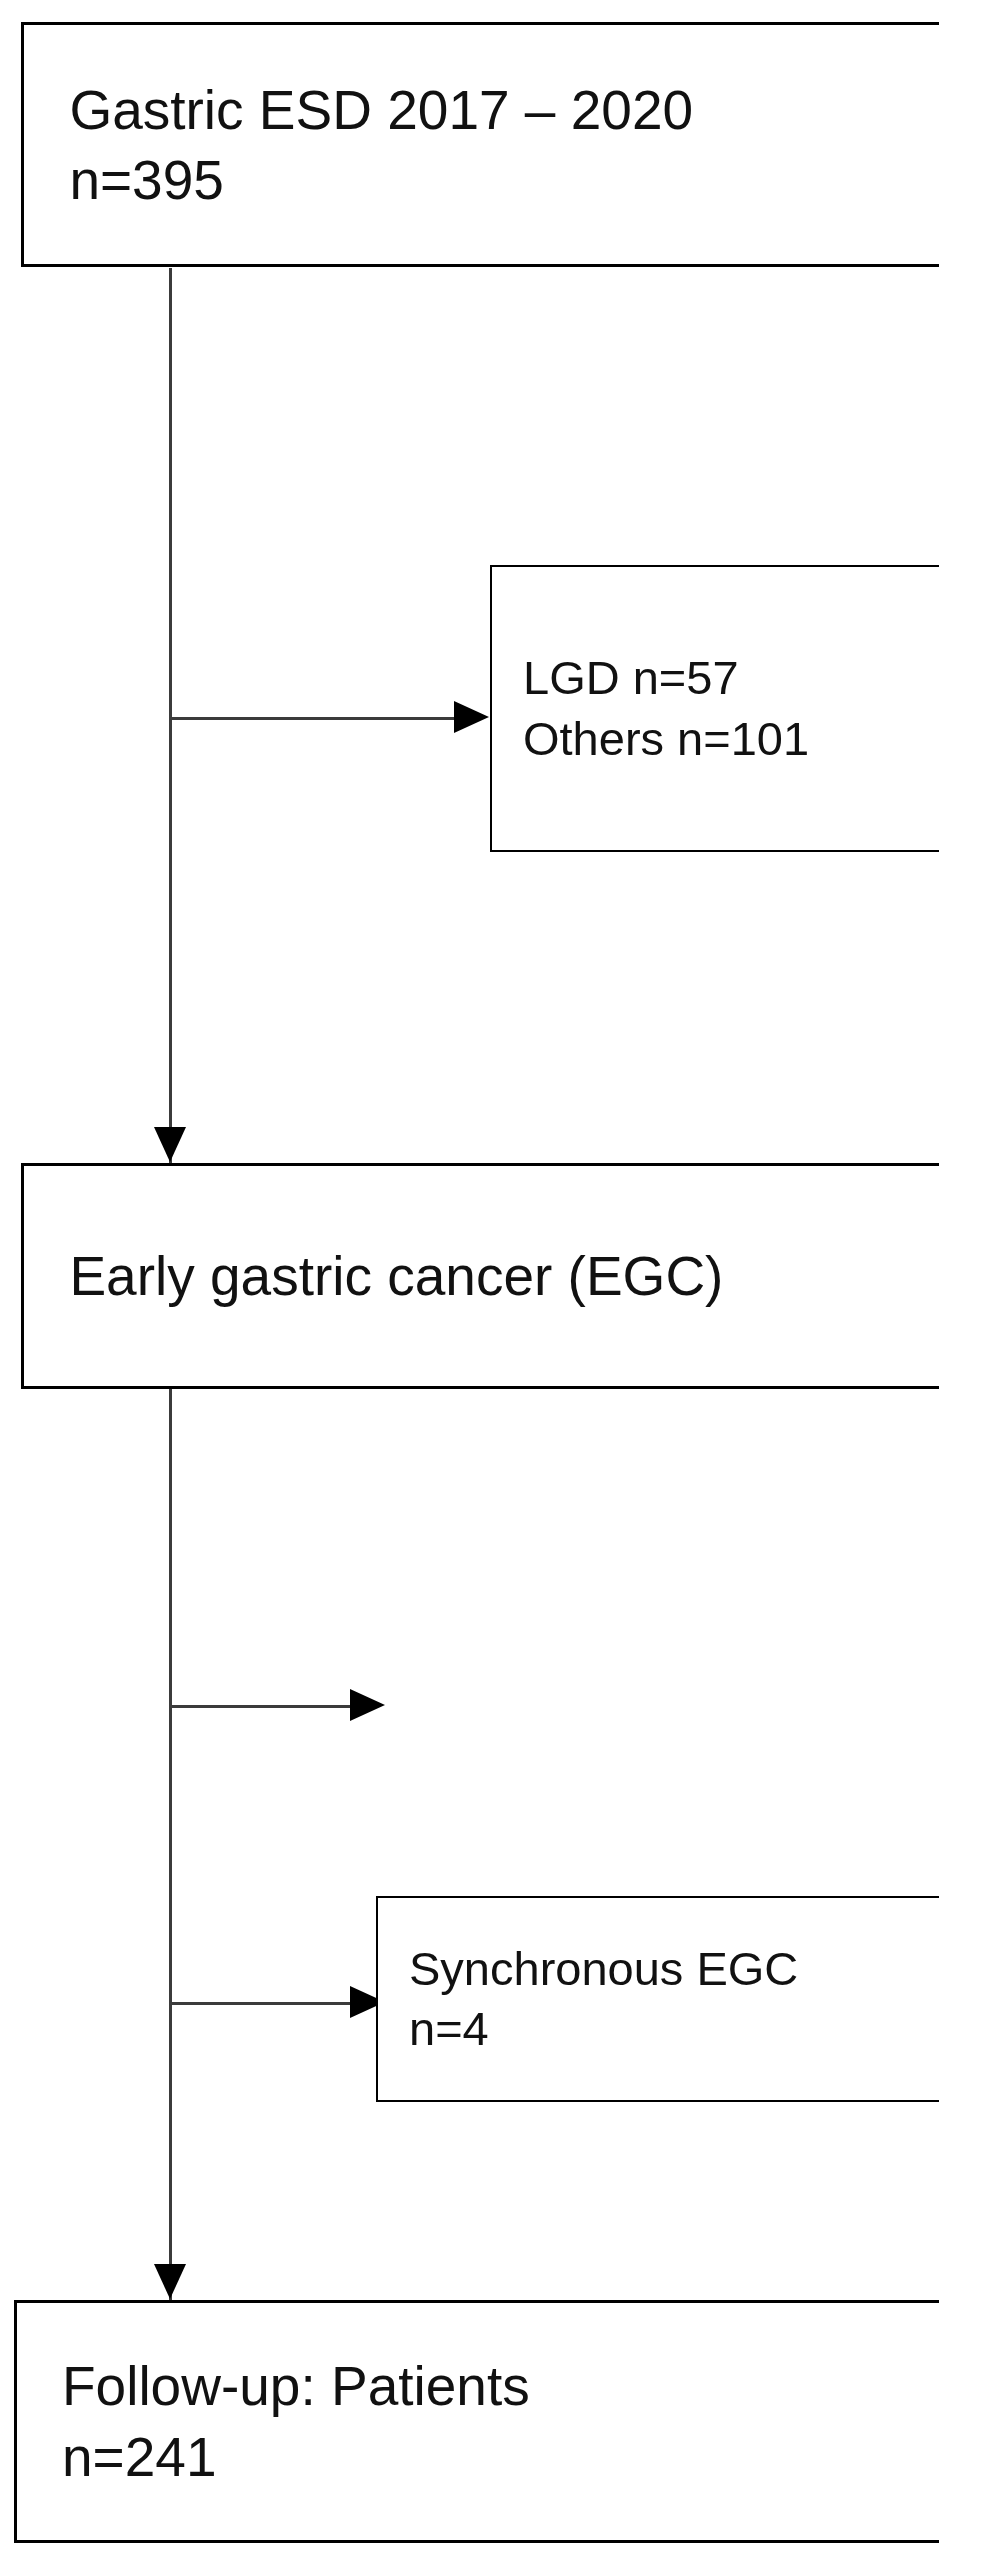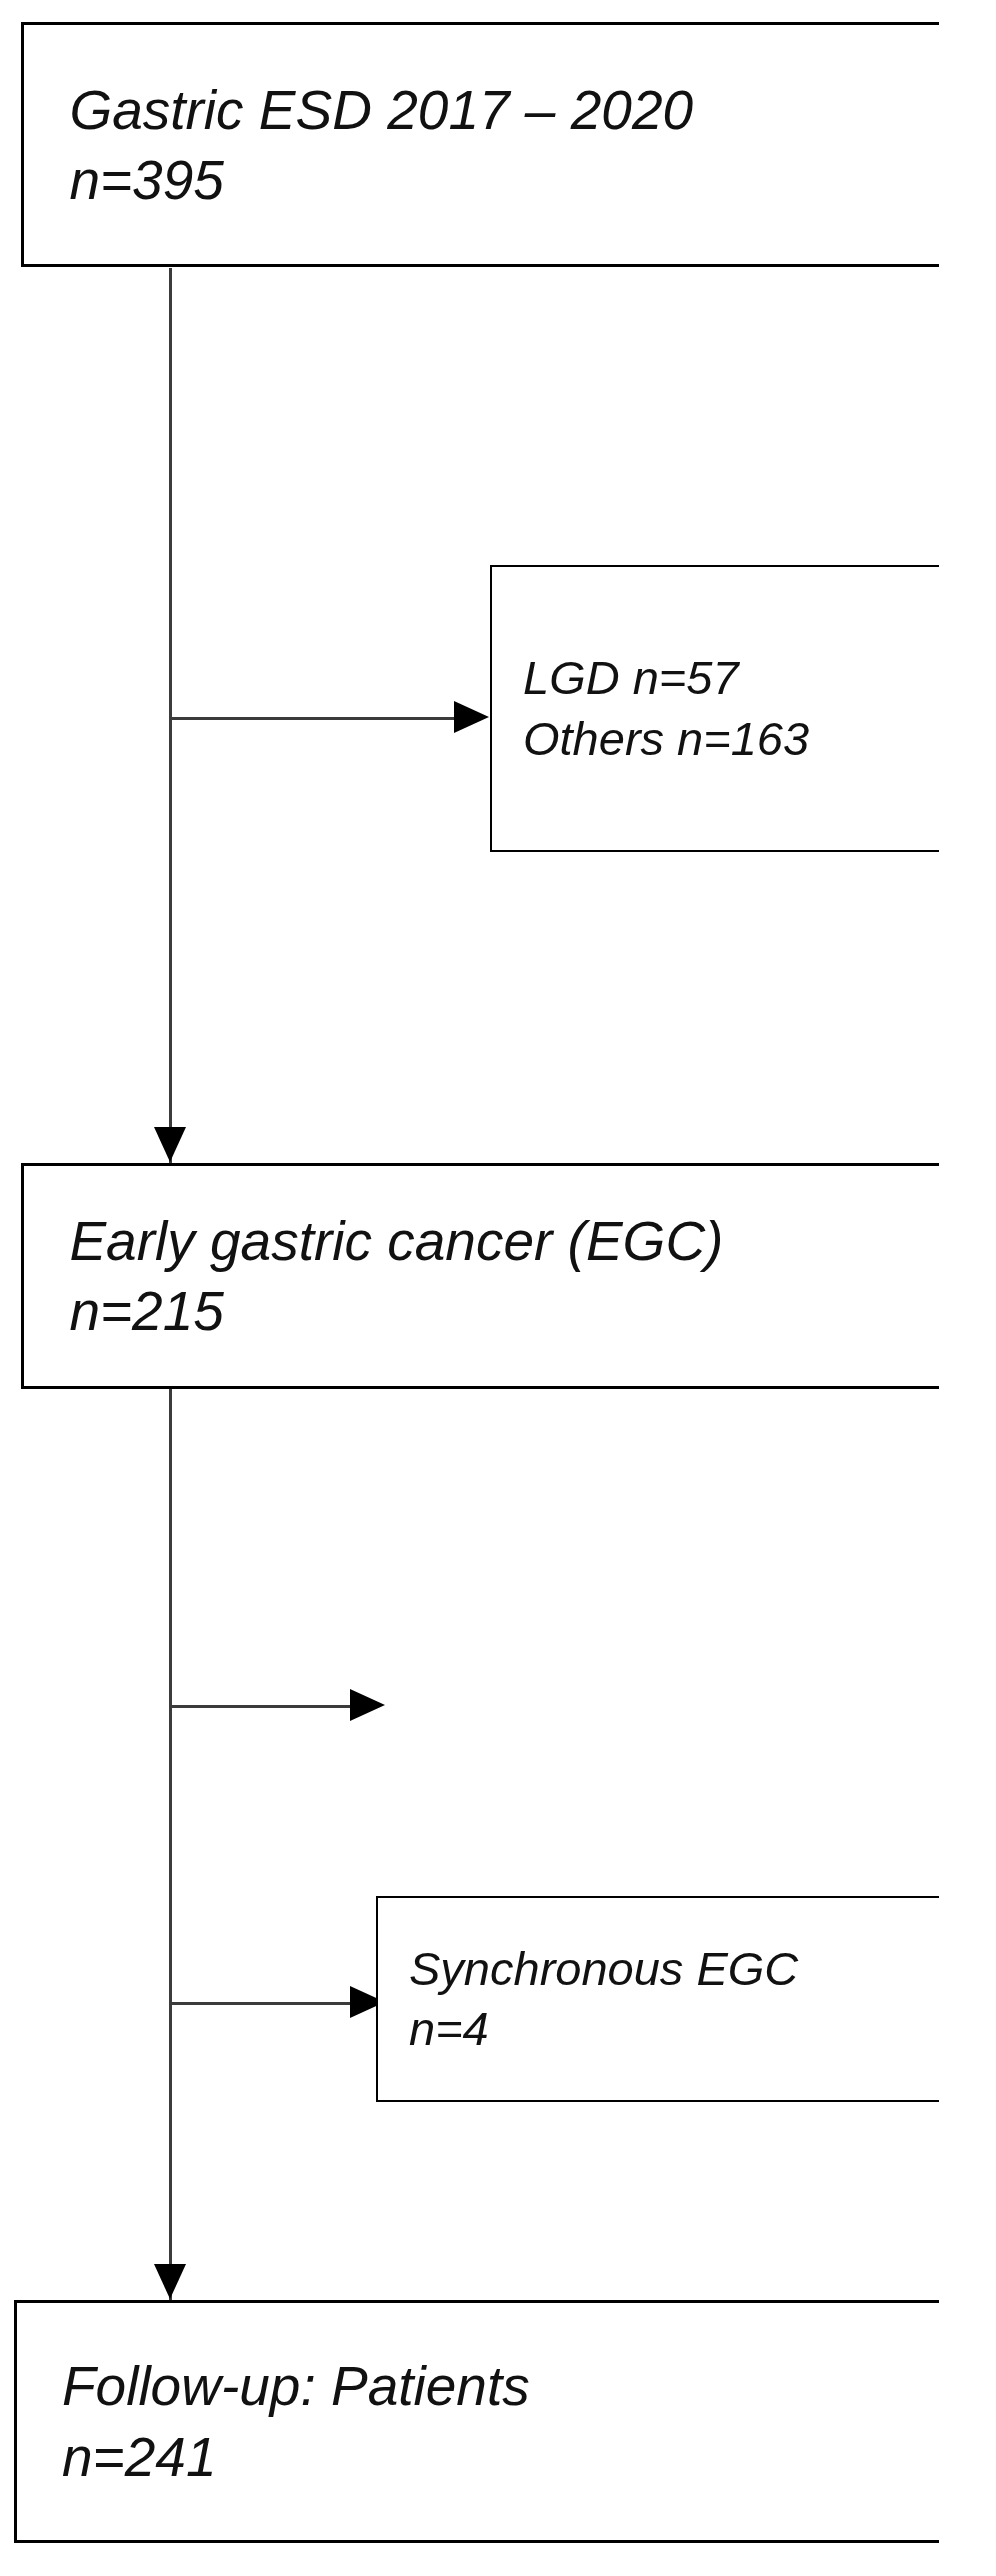--- a/index.html
+++ b/index.html
@@ -11,21 +11,20 @@
   body {
     font-family: "Liberation Sans", sans-serif;
     color: #000000;
   }
   #flowchart {
     position: relative;
     width: 939px;
     height: 2576px;
     background: #ffffff;
     overflow: hidden;
-    font-style: italic;
   }
   .node {
     position: absolute;
     box-sizing: border-box;
     background: #ffffff;
     border: 3.9px solid #000000;
     display: flex;
     flex-direction: column;
     justify-content: center;
   }
@@ -112,26 +111,25 @@
   </div>
 
   <div class="vline" id="trunk-upper"></div>
   <div class="arrow-down" id="arrow-to-egc"></div>
 
   <div class="hline" id="branch-pathology-line"></div>
   <div class="arrow-right" id="branch-pathology-head"></div>
 
   <div class="node secondary thin" id="node-exclusion-pathology">
     <span class="line">LGD n=57</span>
-    <span class="line">Others n=163</span>
+    <span class="line">Others n=101</span>
   </div>
 
   <div class="node primary" id="node-egc">
     <span class="line">Early gastric cancer (EGC)</span>
-    <span class="line">n=215</span>
   </div>
 
   <div class="vline" id="trunk-lower"></div>
   <div class="arrow-down" id="arrow-to-followup"></div>
 
   <div class="hline" id="branch-lost-line"></div>
   <div class="arrow-right" id="branch-lost-head"></div>
 
 
   <div class="hline" id="branch-sync-line"></div>

